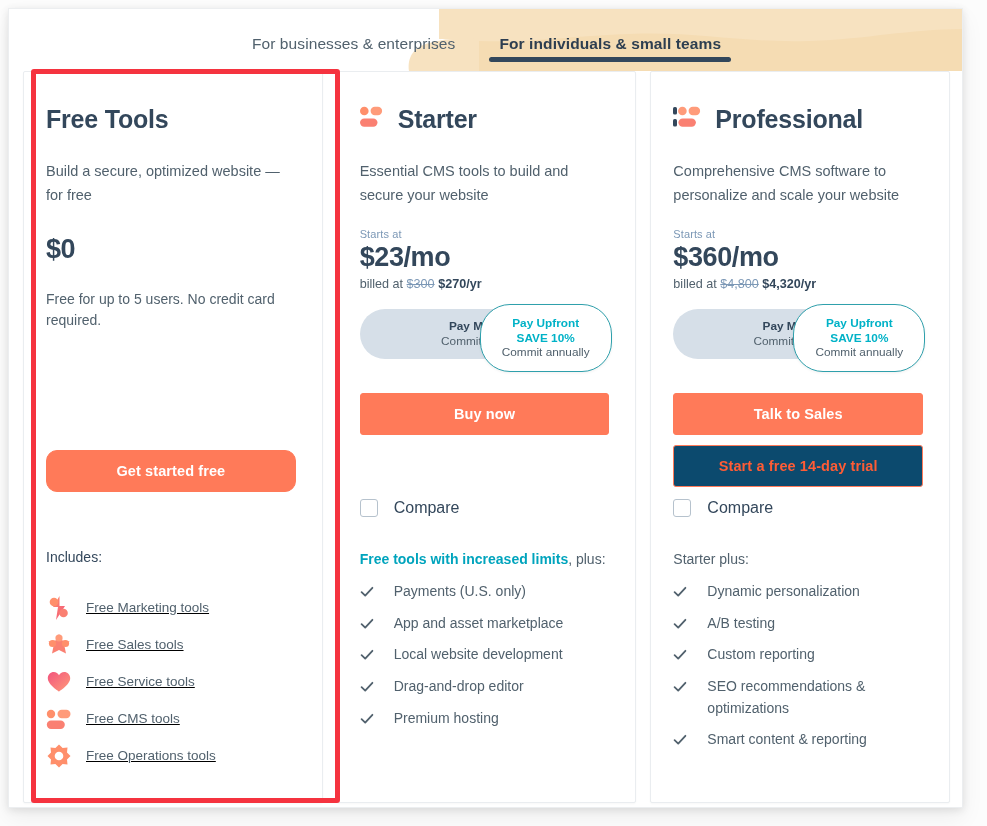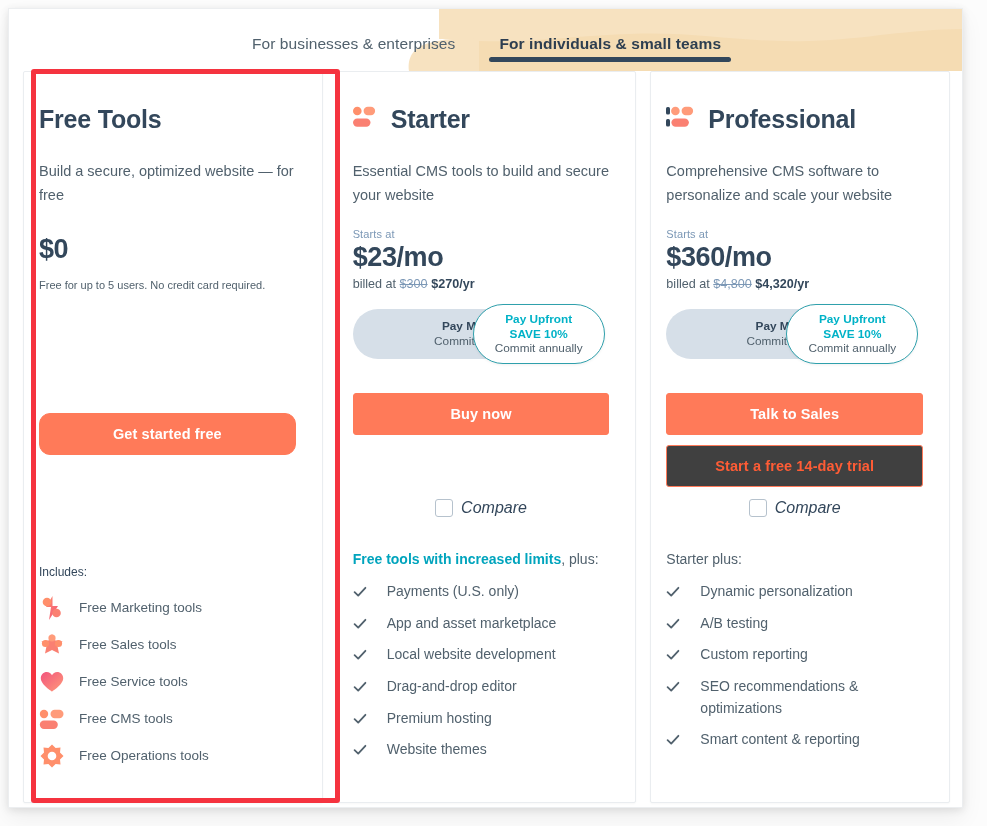--- a/index.html
+++ b/index.html
@@ -79,21 +79,21 @@
     display: flex;
     gap: 14px;
   }
   .card {
     position: relative;
     width: 300px;
     min-height: 732px;
     background: #ffffff;
     border: 1px solid #eaedf0;
     border-radius: 2px;
-    padding: 30px 26px 28px 15px;
+    padding: 30px 26px 28px 22px;
     box-shadow: 0 1px 2px rgba(0,0,0,0.03);
     display: flex;
     flex-direction: column;
   }
 
   .card-head {
     display: flex;
     align-items: center;
     gap: 12px;
     height: 34px;
@@ -131,22 +131,22 @@
   }
   .price-free { margin-top: 26px; }
   .billed {
     margin-top: 4px;
     font-size: 12.6px;
     color: #51616d;
   }
   .billed .strike { text-decoration: line-through; color: #7c98b6; }
   .billed .now { font-weight: bold; color: #33475b; }
   .free-note {
-    margin-top: 12px;
-    font-size: 11px;
+    margin-top: 24px;
+    font-size: 14px;
     color: #51616d;
     line-height: 1.5;
   }
 
   
   .pay-toggle {
     position: relative;
     margin-top: 18px;
     width: 248px;
     height: 50px;
@@ -160,21 +160,21 @@
     text-align: center;
     cursor: pointer;
     line-height: 1.25;
     z-index: 2;
   }
   .pay-opt .t1 { font-size: 11.8px; font-weight: bold; color: #33475b; }
   .pay-opt .t2 { font-size: 11.8px; color: #51616d; }
   .pay-opt.selected {
     position: absolute;
     right: -4px; top: -5px;
-    width: 132px; height: 60px;
+    width: 132px; height: 68px;
     background: #ffffff;
     border: 1.6px solid #2fa0ac;
     border-radius: 30px;
     display: flex;
     flex-direction: column;
     justify-content: center;
     box-shadow: 0 1px 3px rgba(0,0,0,.06);
   }
   .pay-opt.selected .t1 { color: #00b2c7; font-weight: bold; font-size: 11.8px; }
   .pay-opt.selected .t2 { color: #00b2c7; font-weight: bold; font-size: 11.8px; }
@@ -195,34 +195,33 @@
     font-family: "Liberation Sans", sans-serif;
     letter-spacing: .1px;
   }
   .btn-primary {
     background: #ff7a59;
     color: #ffffff;
     border: 1px solid #ff7a59;
   }
   .btn-outline {
     margin-top: 10px;
-    background: #404040;
+    background: #0c4a6e;
     color: #ff5c35;
     border: 1px solid #ff7a59;
   }
   .btn-freetools { margin-top: 99px; border-radius: 11px; }
 
   
   .compare {
     display: flex;
     align-items: center;
-    justify-content: center;
-    gap: 8px;
+    justify-content: flex-start;
+    gap: 16px;
     cursor: pointer;
-    font-style: italic;
   }
   .compare-box {
     width: 18px; height: 18px;
     border: 1.5px solid #b6c2cd;
     border-radius: 3px;
     background: #fff;
   }
   .compare-label { font-size: 16px; color: #33475b; }
 
   
@@ -244,25 +243,25 @@
     margin-bottom: 10px;
   }
   .check {
     flex: 0 0 auto;
     width: 14px; height: 14px;
     margin-top: 3px;
   }
 
   
   .includes-head {
-    font-size: 12px;
+    font-size: 14px;
     color: #33475b;
-    margin-bottom: 10px;
-  }
-  .includes-list { list-style: none; }
+    margin-bottom: 24px;
+  }
+  .includes-list { list-style: none; text-decoration: underline; }
   .includes-list li {
     display: flex;
     align-items: center;
     gap: 14px;
     height: 37px;
     font-size: 13.5px;
     color: #51616d;
   }
   .includes-list .hub-icon { flex: 0 0 auto; width: 26px; height: 28px; }
 
@@ -451,26 +450,20 @@
                     <path d="M1.6 7.2 L5.2 10.6 L12.4 2.8" fill="none" stroke="#51616d" stroke-width="1.8" stroke-linecap="round" stroke-linejoin="round"></path>
                   </svg></span>
                 <span>Drag-and-drop editor</span>
               </li>
             <li>
                 <span class="check"><svg width="14" height="14" viewBox="0 0 14 14">
                     <path d="M1.6 7.2 L5.2 10.6 L12.4 2.8" fill="none" stroke="#51616d" stroke-width="1.8" stroke-linecap="round" stroke-linejoin="round"></path>
                   </svg></span>
                 <span>Premium hosting</span>
               </li>
-            <li>
-                <span class="check"><svg width="14" height="14" viewBox="0 0 14 14">
-                    <path d="M1.6 7.2 L5.2 10.6 L12.4 2.8" fill="none" stroke="#51616d" stroke-width="1.8" stroke-linecap="round" stroke-linejoin="round"></path>
-                  </svg></span>
-                <span>Website themes</span>
-              </li>
           </ul>
         </div>
       </div>
 
       <div class="card">
         <div class="card-head">
           <span class="cms-icon">
             <svg width="30" height="22" viewBox="0 0 30 22">
               <rect x="0" y="1" width="4" height="7.6" rx="1.6" fill="#33475b"></rect>
               <circle cx="9.4" cy="5" r="4.3" fill="#ff9b7a"></circle>

